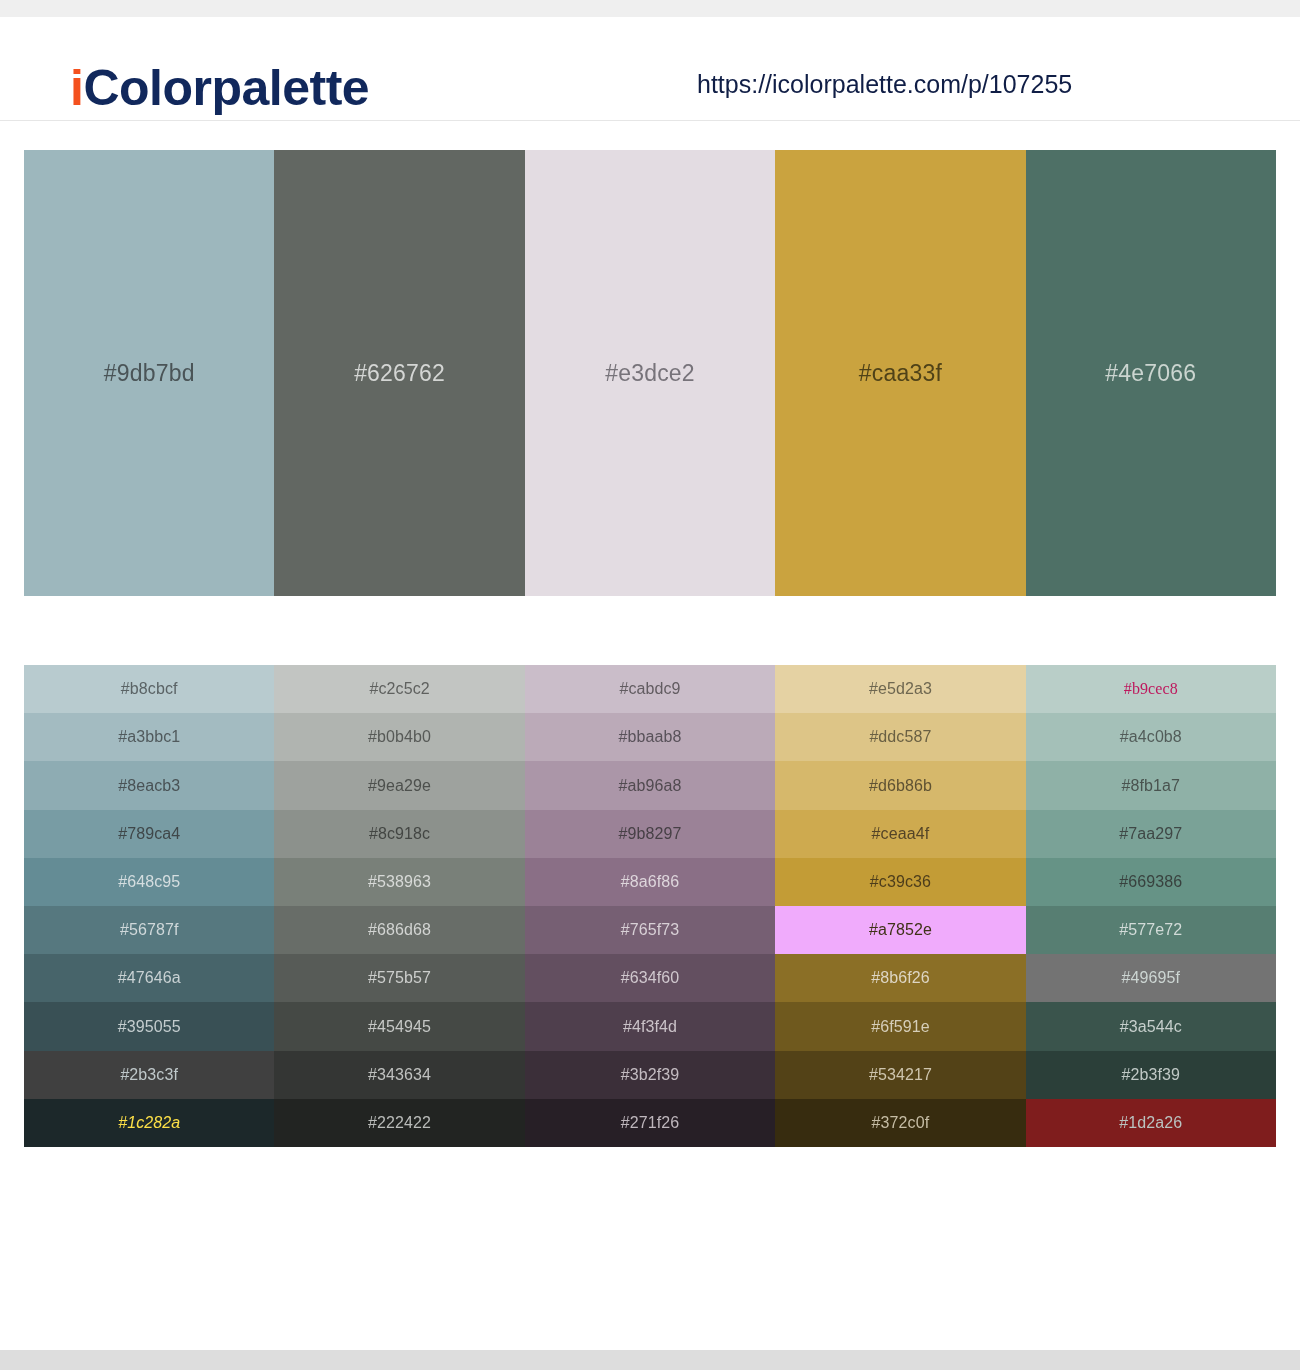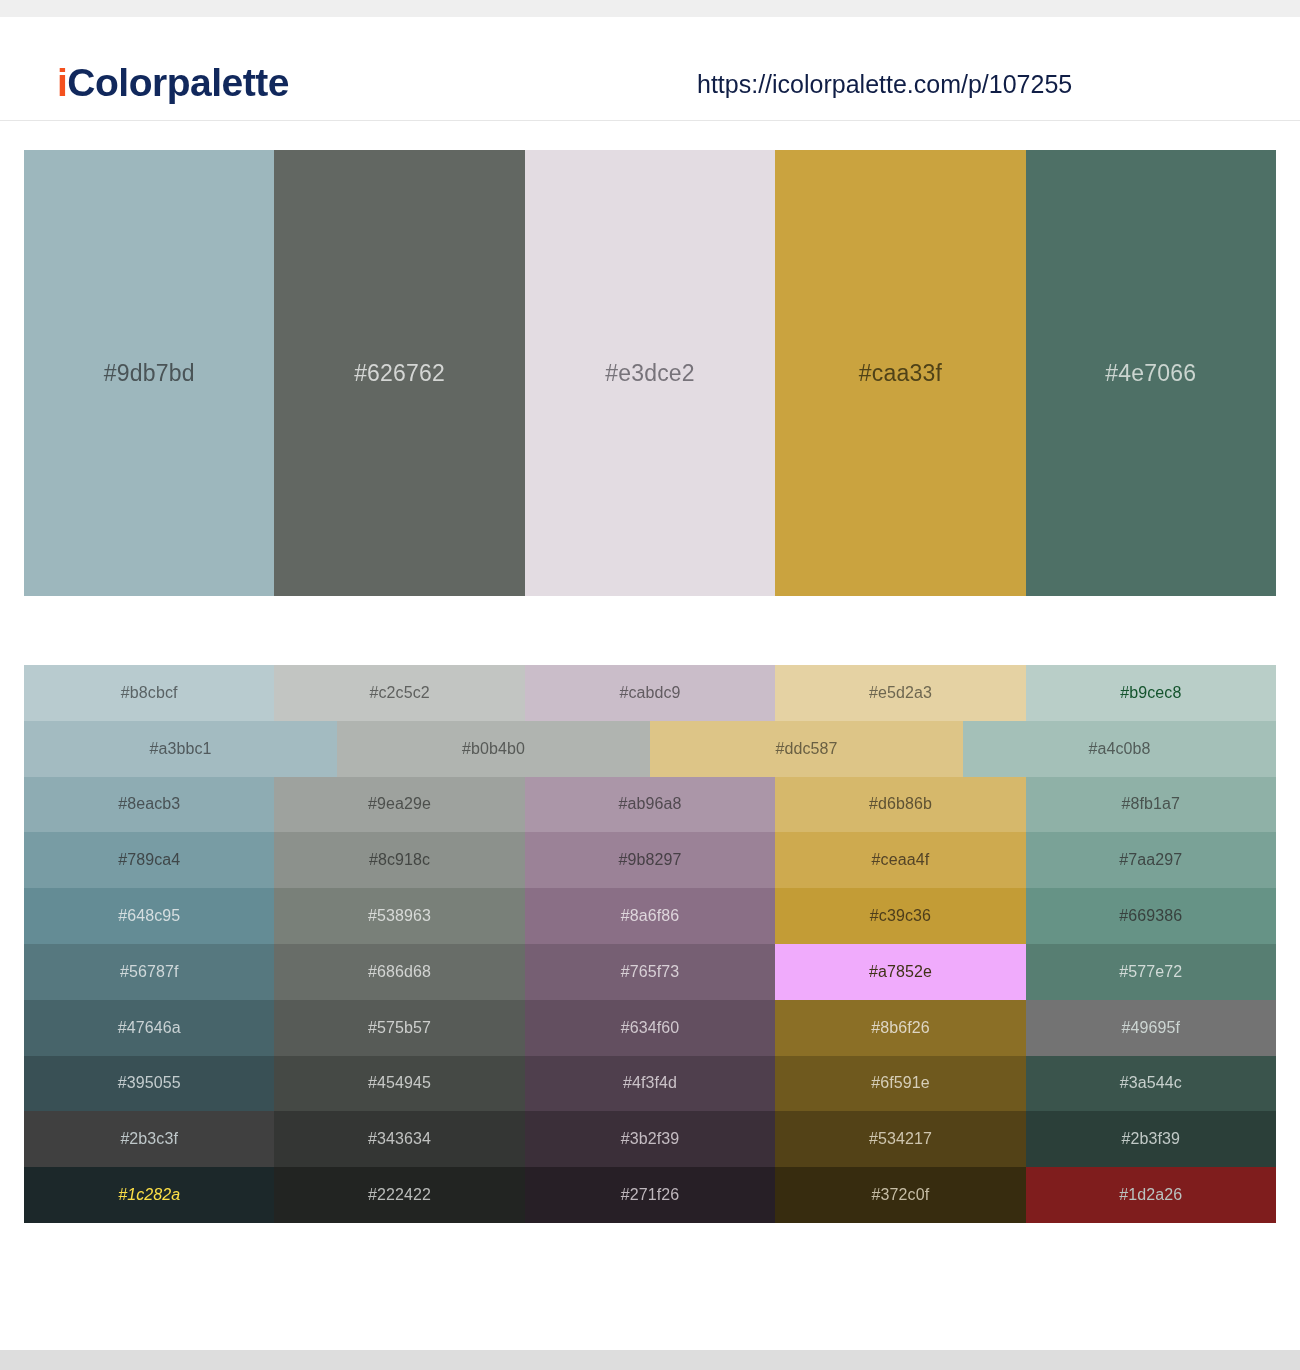--- a/index.html
+++ b/index.html
@@ -30,23 +30,23 @@
   .header {
     position: absolute;
     top: 17px; left: 0;
     width: 1300px;
     height: 104px;
     background: #ffffff;
     border-bottom: 1px solid #e6e6e6;
   }
   .logo {
     position: absolute;
-    left: 57px;
+    left: 70px;
     top: 46px;
-    font-size: 39px;
+    font-size: 50px;
     font-weight: bold;
     letter-spacing: -0.5px;
     white-space: nowrap;
     line-height: 1;
   }
   .logo .logo-i { color: #f4511e; }
   .logo .logo-rest { color: #11285c; }
 
   .header-url {
     position: absolute;
@@ -80,21 +80,21 @@
     line-height: 1;
     user-select: text;
   }
 
   
   .shades-grid {
     position: absolute;
     left: 24px;
     top: 665px;
     width: 1252px;
-    height: 558px;
+    height: 482px;
     display: flex;
     flex-direction: column;
   }
   .shade-row {
     flex: 1 1 0;
     display: flex;
   }
   .shade-cell {
     flex: 1 1 0;
     display: flex;
@@ -156,30 +156,33 @@
         <div class="shade-cell" style="background: rgb(194, 197, 194);">
           <span class="shade-label" style="color: rgb(95, 97, 95);">#c2c5c2</span>
         </div>
         <div class="shade-cell" style="background: rgb(202, 189, 201);">
           <span class="shade-label" style="color: rgb(98, 92, 97);">#cabdc9</span>
         </div>
         <div class="shade-cell" style="background: rgb(229, 210, 163);">
           <span class="shade-label" style="color: rgb(110, 103, 80);">#e5d2a3</span>
         </div>
         <div class="shade-cell" style="background: rgb(185, 206, 200);">
-          <span class="shade-label" style="color: #14532d;">#b9cec8</span>
+          <span class="shade-label" style="color: #be185d; font-family: Liberation Serif, serif;">#b9cec8</span>
         </div>
       </div>
       <div class="shade-row">
         <div class="shade-cell" style="background: rgb(163, 187, 193);">
           <span class="shade-label" style="color: rgb(81, 90, 93);">#a3bbc1</span>
         </div>
         <div class="shade-cell" style="background: rgb(176, 180, 176);">
           <span class="shade-label" style="color: rgb(87, 90, 87);">#b0b4b0</span>
         </div>
+        <div class="shade-cell" style="background: rgb(187, 170, 184);">
+          <span class="shade-label" style="color: rgb(89, 82, 90);">#bbaab8</span>
+        </div>
         <div class="shade-cell" style="background: rgb(221, 197, 135);">
           <span class="shade-label" style="color: rgb(106, 96, 67);">#ddc587</span>
         </div>
         <div class="shade-cell" style="background: rgb(164, 192, 184);">
           <span class="shade-label" style="color: rgb(82, 92, 89);">#a4c0b8</span>
         </div>
       </div>
       <div class="shade-row">
         <div class="shade-cell" style="background: rgb(142, 172, 179);">
           <span class="shade-label" style="color: rgb(73, 82, 85);">#8eacb3</span>

